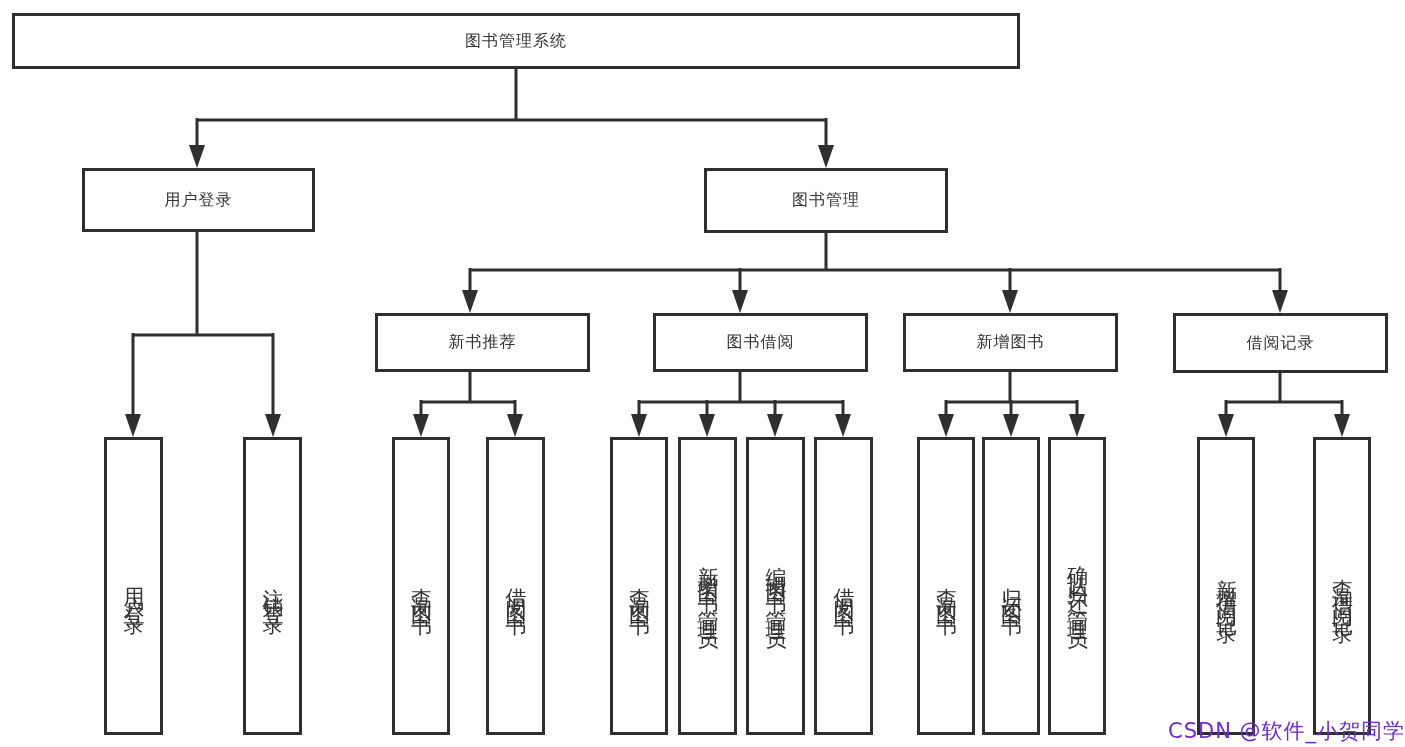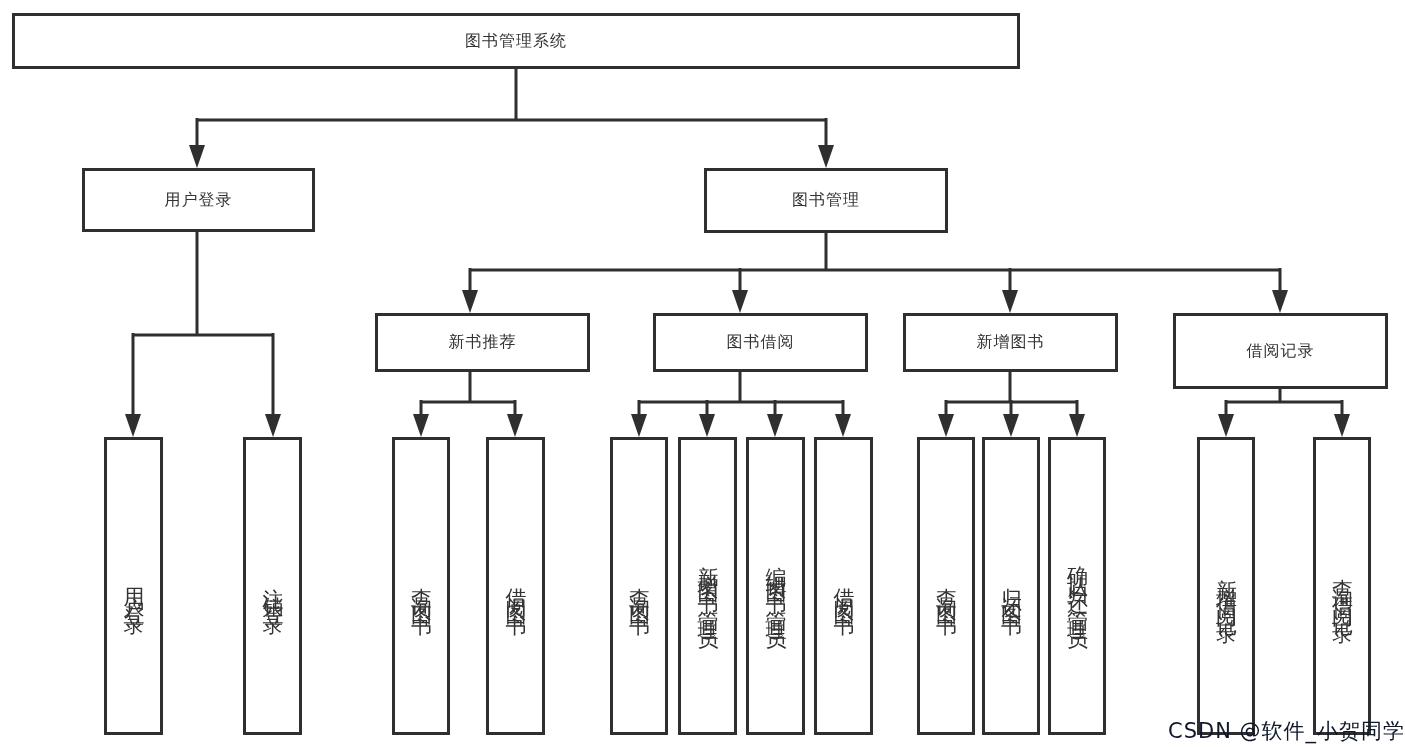--- a/index.html
+++ b/index.html
@@ -26,21 +26,21 @@
     text-orientation:mixed;
     font-size:21px;
     letter-spacing:9px;
     line-height:1;
     padding-top:6px;
   }
   .watermark{
     position:absolute;
     left:1168px;top:717px;
     font-size:21px;
-    color:#0f172a;
+    color:#6d28d9;
     letter-spacing:1px;
     white-space:nowrap;
   }
 </style>
 </head>
 <body>
 
 <div id="canvas">
 
   <svg id="wires" viewBox="0 0 1405 747" xmlns="http://www.w3.org/2000/svg">
@@ -87,21 +87,21 @@
   </svg>
 
   <div class="node node-h" style="left:12px;top:13px;width:1008px;height:56px;">图书管理系统</div>
 
   <div class="node node-h" style="left:82px;top:168px;width:233px;height:64px;">用户登录</div>
   <div class="node node-h" style="left:704px;top:168px;width:244px;height:65px;text-align:center;">图书管理</div>
 
   <div class="node node-h" style="left:375px;top:313px;width:215px;height:59px;">新书推荐</div>
   <div class="node node-h" style="left:633px;top:313px;width:215px;height:59px;margin-left:20px;">图书借阅</div>
   <div class="node node-h" style="left:903px;top:313px;width:215px;height:59px;">新增图书</div>
-  <div class="node node-h" style="left:1173px;top:313px;width:215px;height:76px;">借阅记录</div>
+  <div class="node node-h" style="left:1173px;top:313px;width:215px;height:60px;">借阅记录</div>
 
   <div class="node node-v" style="left:104px;top:437px;width:59px;height:298px;">用户登录</div>
   <div class="node node-v" style="left:243px;top:437px;width:59px;height:298px;">注销登录</div>
 
   <div class="node node-v" style="left:392px;top:437px;width:58px;height:298px;">查询图书</div>
   <div class="node node-v" style="left:486px;top:437px;width:59px;height:298px;">借阅图书</div>
 
   <div class="node node-v" style="left:610px;top:437px;width:58px;height:298px;">查询图书</div>
   <div class="node node-v" style="left:678px;top:437px;width:59px;height:298px;">新增图书（管理员）</div>
   <div class="node node-v" style="left:746px;top:437px;width:59px;height:298px;">编辑图书（管理员）</div>

